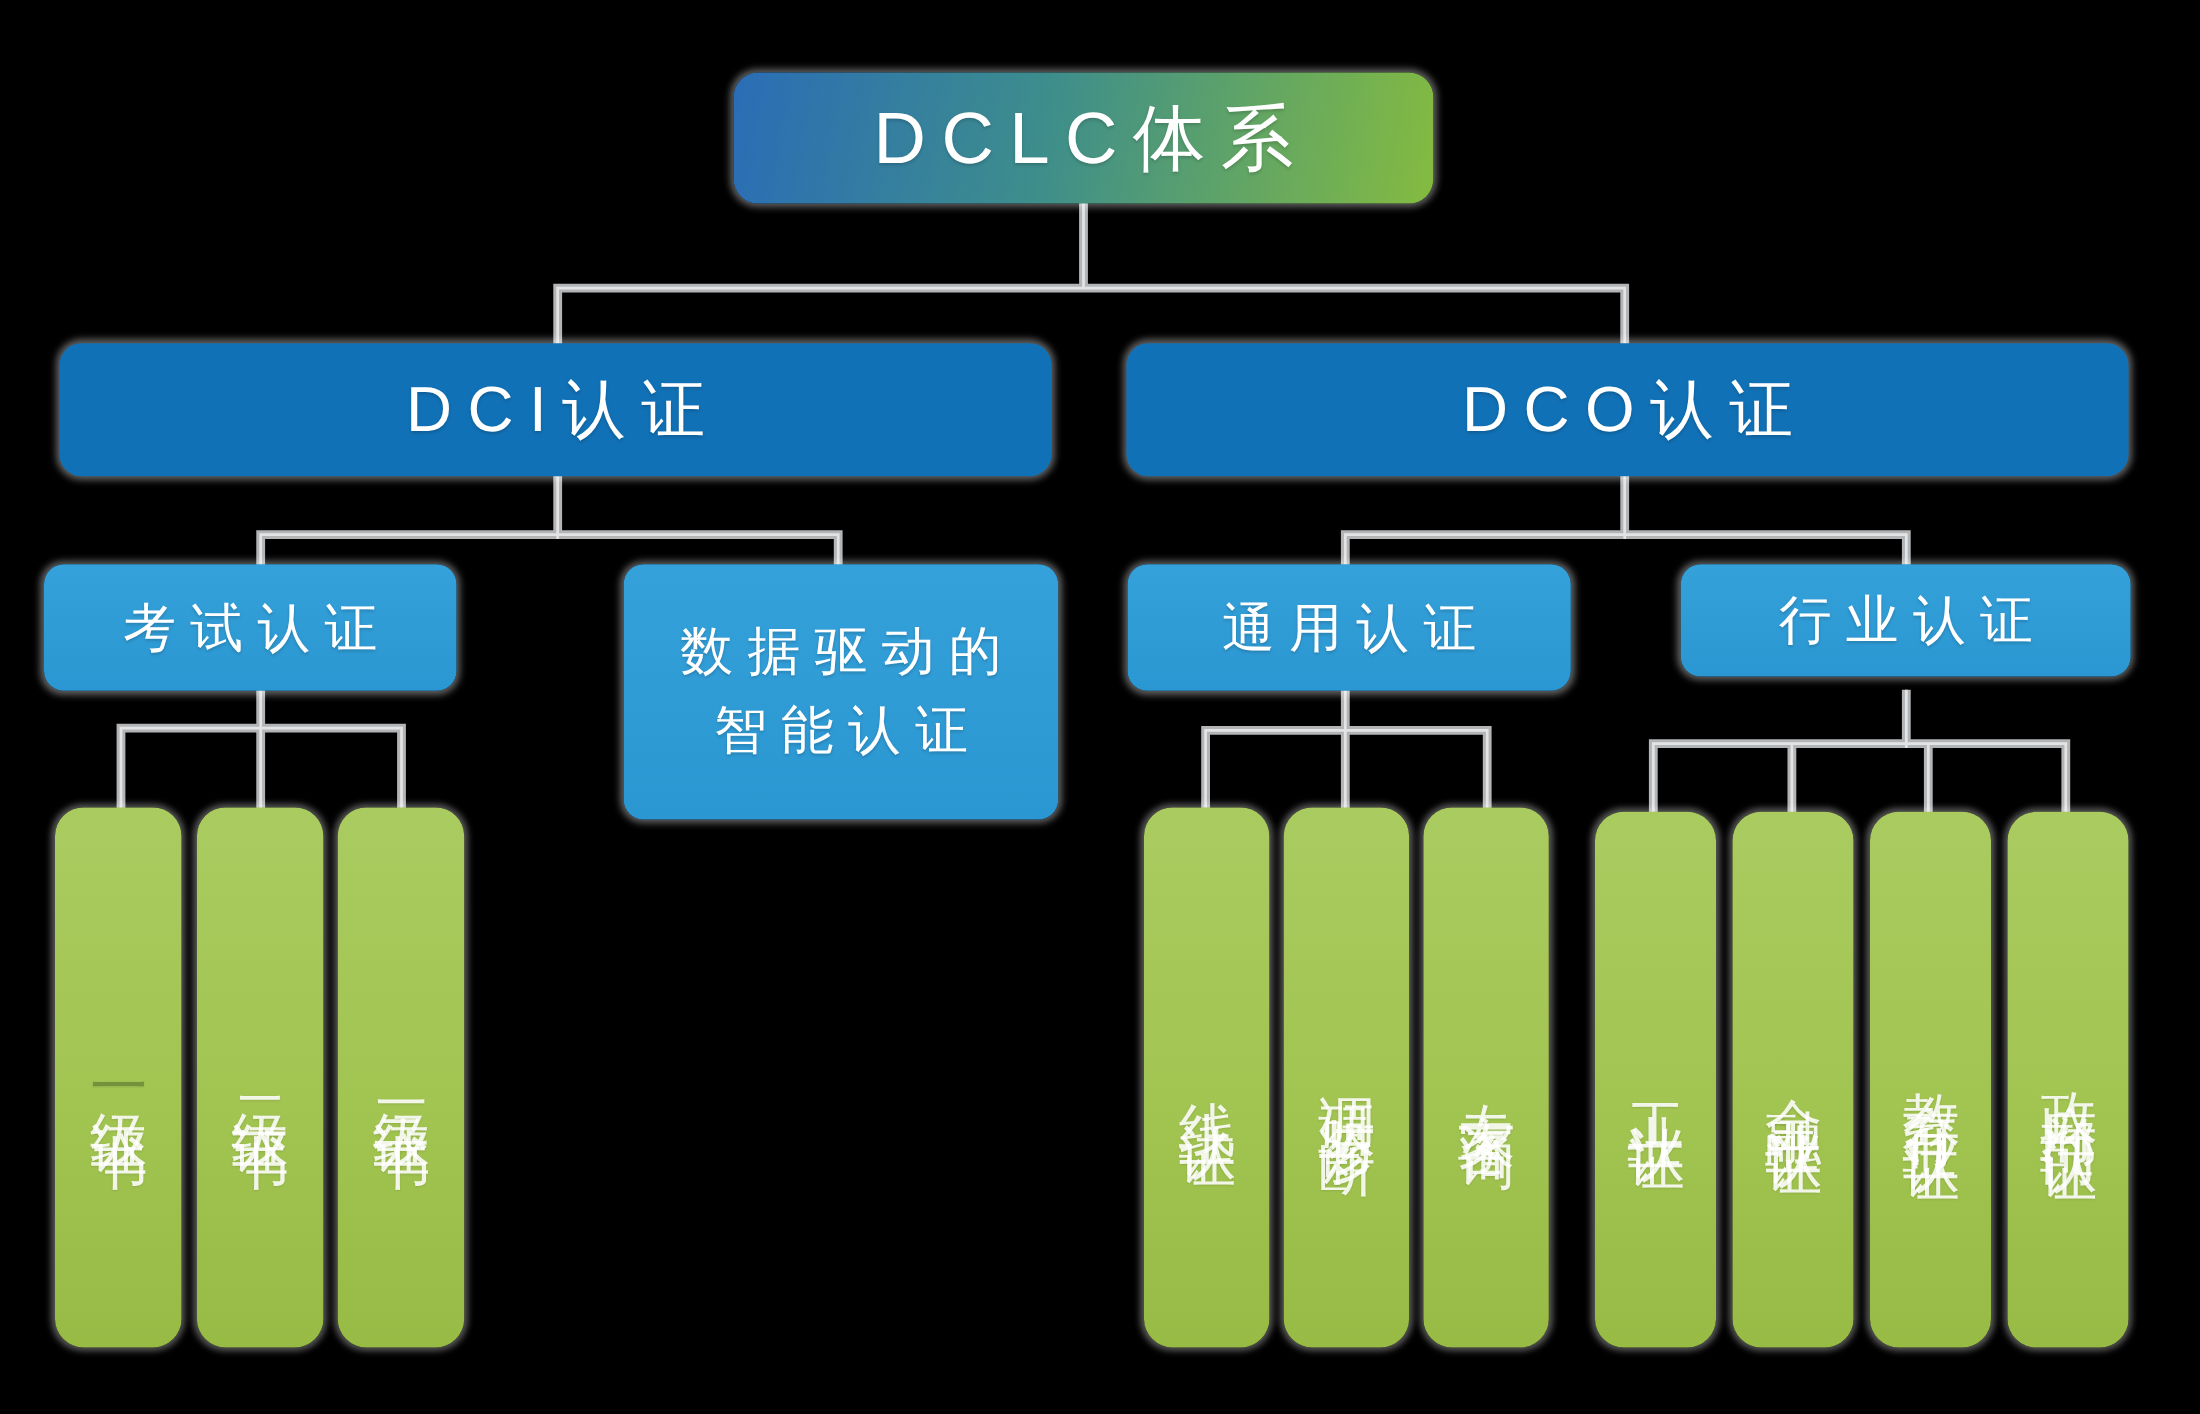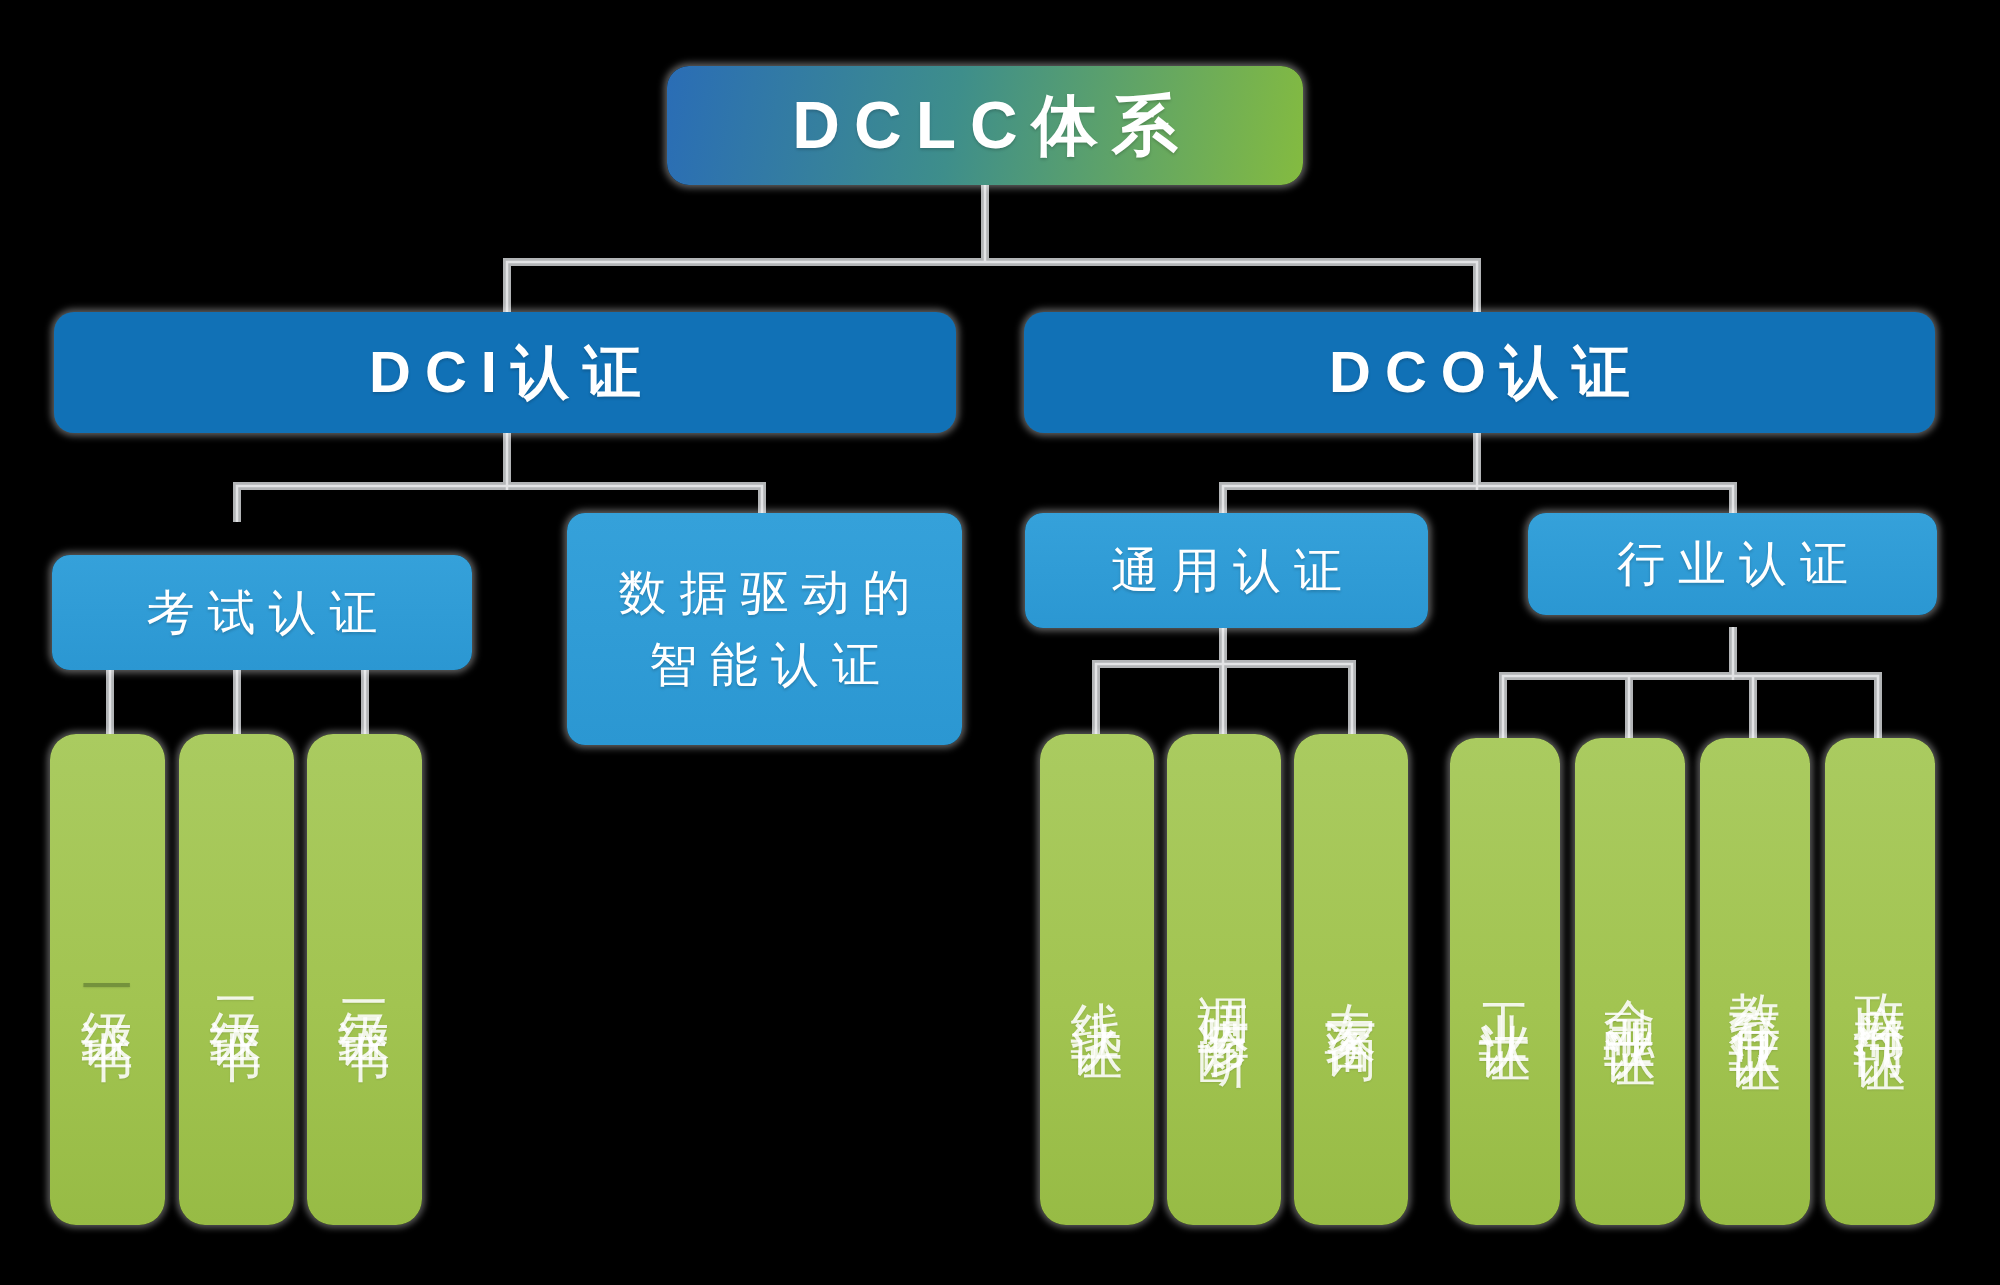--- a/index.html
+++ b/index.html
@@ -4,29 +4,29 @@
 <style>
   html,body{margin:0;padding:0;background:#000;}
   .stage{position:relative;width:2000px;height:1285px;background:#000;overflow:hidden;
          font-family:"Liberation Sans",sans-serif;}
   svg.connectors{position:absolute;left:0;top:0;z-index:1;}
   .node{position:absolute;z-index:2;display:flex;align-items:center;justify-content:center;
         color:#fff;box-shadow:0 0 7px 3px rgba(255,255,255,0.38);}
   .node span{text-shadow:0 2px 3px rgba(0,0,0,0.18);}
   .root-node{left:667px;top:66px;width:636px;height:119px;border-radius:22px;
         background:linear-gradient(100deg,#2a6db6 0%,#3e8e8b 45%,#84bb40 100%);
-        font-size:66px;letter-spacing:14px;text-indent:14px;font-weight:bold;}
+        font-size:66px;letter-spacing:14px;text-indent:14px;}
   .l2-node{top:312px;height:121px;border-radius:20px;background:#1171b6;
-        font-size:58px;letter-spacing:14px;text-indent:14px;font-weight:bold;}
+        font-size:58px;letter-spacing:14px;text-indent:14px;}
   .dci-node{left:54px;width:902px;}
   .dco-node{left:1024px;width:911px;}
   .l3-node{top:513px;height:115px;border-radius:18px;
         background:linear-gradient(180deg,#35a1da 0%,#2b97d2 100%);
         font-size:48px;letter-spacing:13px;text-indent:13px;}
-  .exam-node{left:52px;width:420px;margin-top:42px;}
+  .exam-node{left:40px;width:375px;}
   .data-node{left:567px;width:395px;height:232px;flex-direction:column;line-height:1.5;justify-content:center;}
   .general-node{left:1025px;width:403px;}
   .industry-node{left:1528px;width:409px;height:102px;}
   .cert-group{position:absolute;top:734px;height:491px;z-index:2;display:flex;
         justify-content:space-between;}
   .group-exam{left:50px;width:372px;}
   .group-general{left:1040px;width:368px;}
   .group-industry{left:1450px;top:738px;width:485px;height:487px;}
   .pill{height:100%;border-radius:26px;display:flex;align-items:center;justify-content:center;
         background:linear-gradient(180deg,#aacb60 0%,#a2c451 55%,#97bb45 100%);

